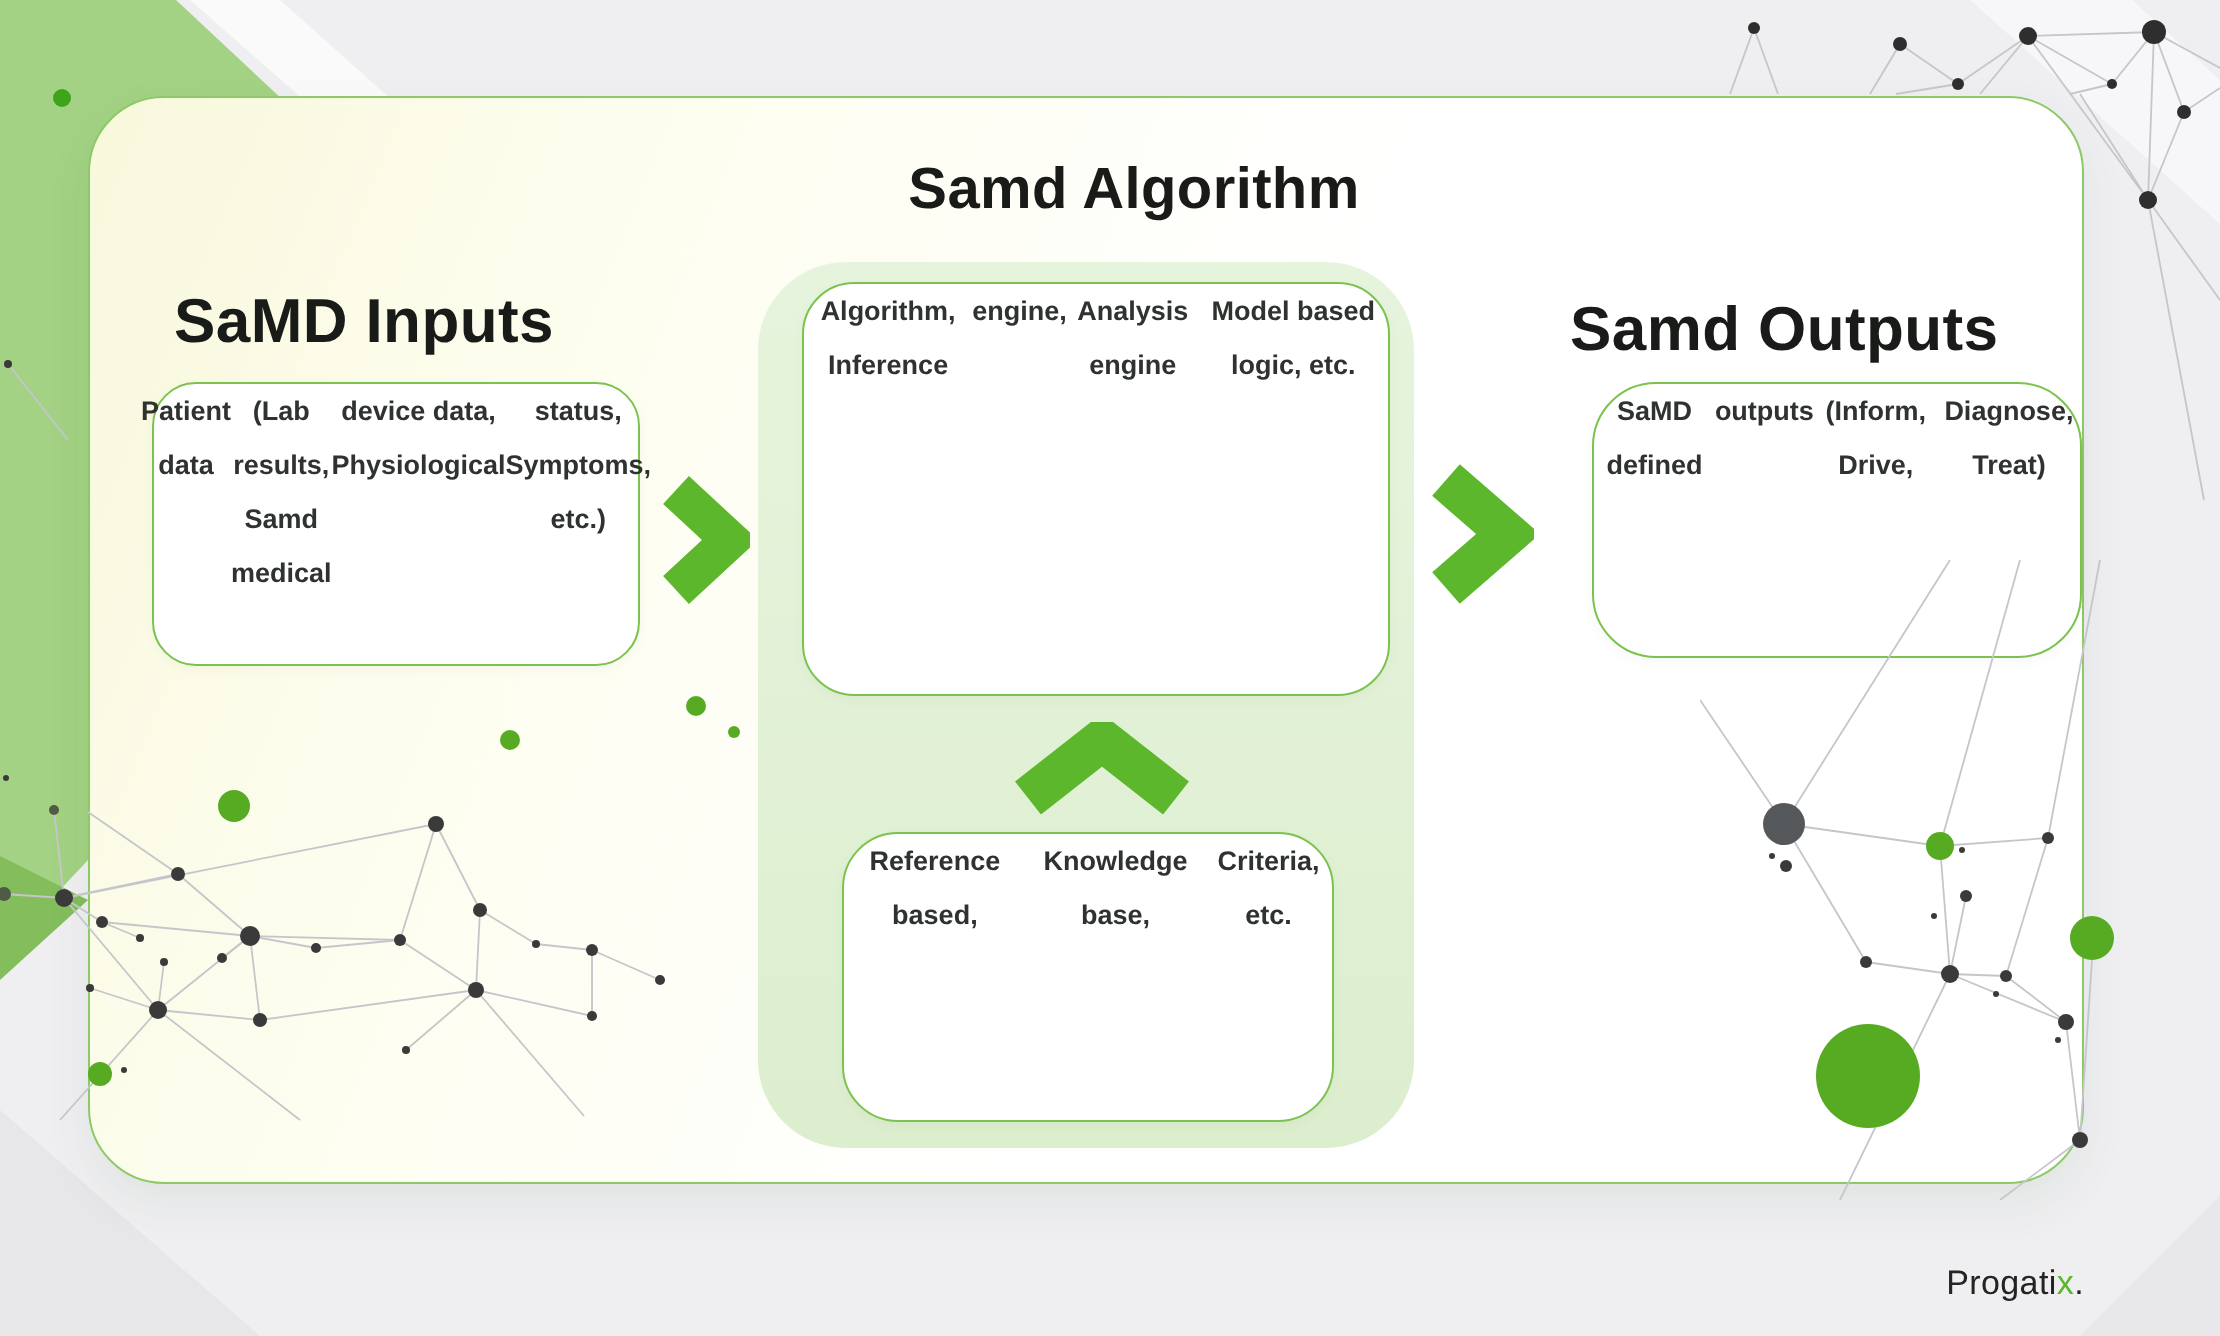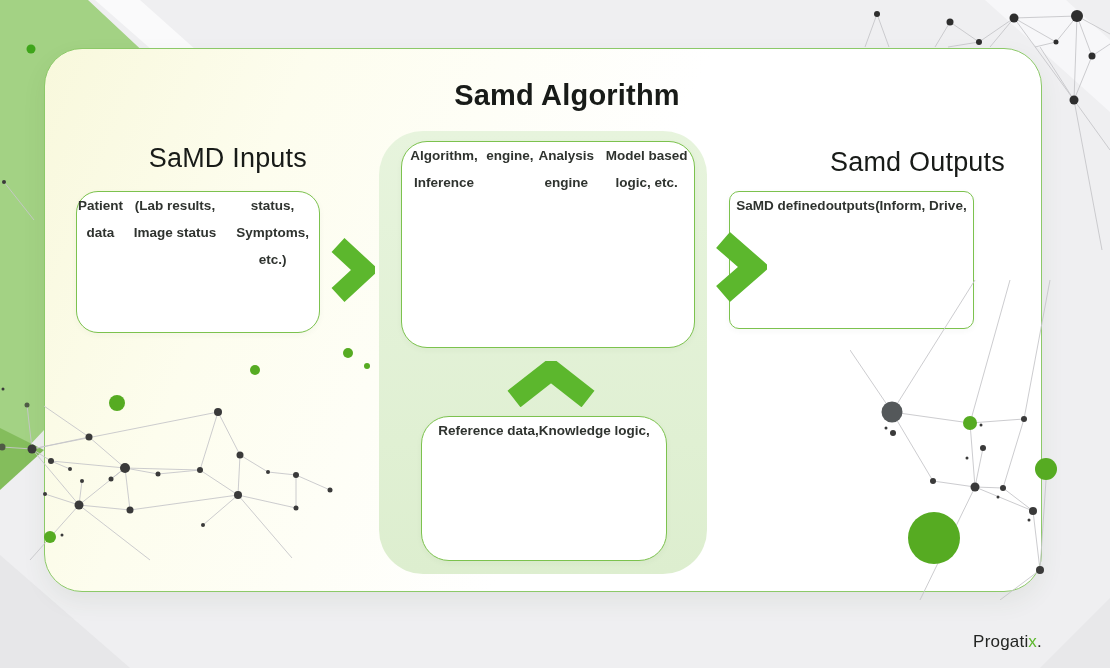--- a/index.html
+++ b/index.html
@@ -19,38 +19,38 @@
     background:linear-gradient(112deg,#f8f8dc 0%,#fdfdee 22%,#ffffff 55%);
     box-shadow:0 10px 24px rgba(60,80,40,.07);
   }
 
   .title{
     position:absolute;left:0;top:30px;width:100%;
     text-align:center;font-size:29px;font-weight:bold;
     color:var(--heading,#181b18);letter-spacing:.2px;padding-left:24px;
   }
   .section-heading{
-    position:absolute;text-align:right;width:220px;
-    font-size:27px;font-weight:normal;color:var(--heading,#181b18);
+    position:absolute;text-align:left;width:220px;
+    font-size:31px;font-weight:bold;color:var(--heading,#181b18);
     letter-spacing:.2px;
   }
   .h-inputs{left:42px;top:94px;}
   .h-outputs{left:740px;top:98px;}
 
   .white-box{
     position:absolute;background:#ffffff;
     border:1.5px solid var(--box_border,#7cc24e);
     display:flex;flex-direction:row;justify-content:center;
     text-align:center;
     font-size:13.5px;font-weight:bold;line-height:27px;
     color:var(--body_text,#2f332f);
     box-shadow:0 2px 6px rgba(60,80,40,.04);
   }
   .box-inputs{left:31px;top:142px;width:242px;height:140px;border-radius:22px;}
-  .box-outputs{left:684px;top:142px;width:243px;height:136px;border-radius:10px;}
+  .box-outputs{left:751px;top:142px;width:243px;height:136px;border-radius:32px;}
   .box-algo{left:22px;top:10px;width:292px;height:205px;border-radius:26px;}
   .box-knowledge{left:42px;top:285px;width:244px;height:143px;border-radius:28px;}
 
   .panel{
     position:absolute;left:334px;top:82px;width:328px;height:443px;
     border-radius:44px;
     background:linear-gradient(180deg,#e7f4dd 0%,#e0f0d3 70%,#ddeecf 100%);
   }
 
   .chev{position:absolute;}
@@ -77,41 +77,44 @@
 
   <div class="card">
 
     <div class="title">Samd Algorithm</div>
 
     <div class="section-heading h-inputs">SaMD Inputs</div>
     <div class="section-heading h-outputs">Samd Outputs</div>
 
     <div class="white-box box-inputs">
       <div>Patient data</div>
-      <div>(Lab results, Image status</div>
+      <div>(Lab results, Samd medical</div>
+      <div>device data, Physiological</div>
       <div>status, Symptoms, etc.)</div>
     </div>
 
     <div class="panel">
       <div class="white-box box-algo">
         <div>Algorithm, Inference</div>
         <div>engine,</div>
         <div>Analysis engine</div>
         <div>Model based logic, etc.</div>
       </div>
       <div class="white-box box-knowledge">
-        <div>Reference data,</div>
-        <div>Knowledge logic,</div>
+        <div>Reference based,</div>
+        <div>Knowledge base,</div>
+        <div>Criteria, etc.</div>
       </div>
     </div>
 
     <div class="white-box box-outputs">
       <div>SaMD defined</div>
       <div>outputs</div>
       <div>(Inform, Drive,</div>
+      <div>Diagnose, Treat)</div>
     </div>
 
     <svg class="chev" style="left:284px;top:188px" width="46" height="66" viewBox="0 0 46 66">
       <polyline points="9,8 36,33 9,58" fill="none" stroke="#5cb72d" stroke-width="19"></polyline>
     </svg>
     <svg class="chev" style="left:668px;top:182px" width="54" height="72" viewBox="0 0 54 72">
       <polyline points="10,9 41,36 10,63" fill="none" stroke="#5cb72d" stroke-width="21"></polyline>
     </svg>
     <svg class="chev" style="left:460px;top:312px" width="92" height="46" viewBox="0 0 92 46">
       <polyline points="9,38 46,9 83,38" fill="none" stroke="#5cb72d" stroke-width="21"></polyline>

